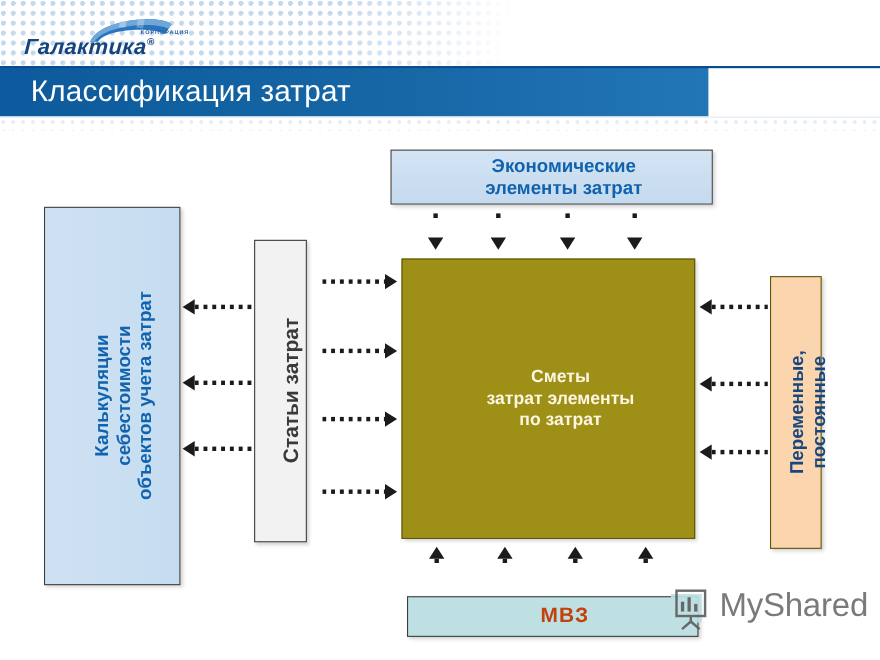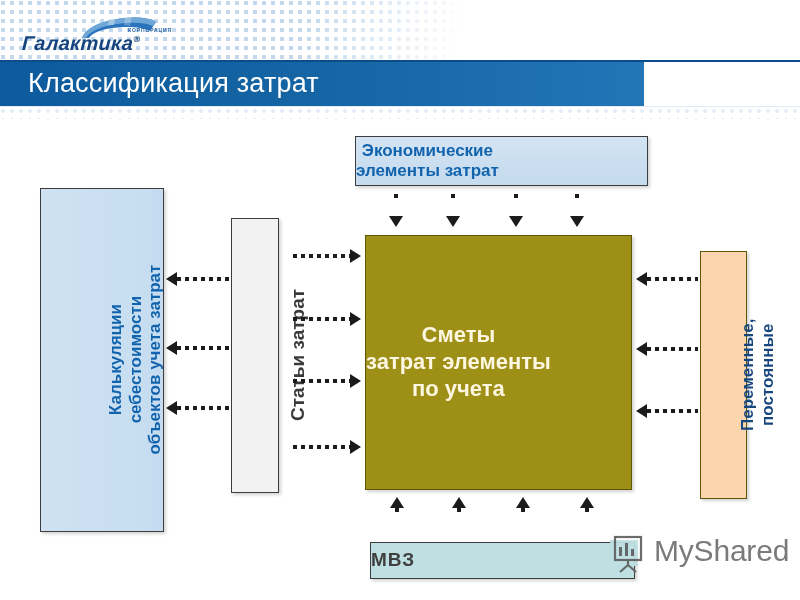--- a/index.html
+++ b/index.html
@@ -135,50 +135,51 @@
     background-size: 9px 9px;
   }
 
   
   .box {
     position: absolute;
     box-sizing: border-box;
     border: 1.5px solid #3d3d3d;
     display: flex;
     align-items: center;
-    justify-content: flex-start;
+    justify-content: center;
     text-align: center;
     line-height: 1.16;
     box-shadow: 2px 2px 3px rgba(120,120,120,0.33);
+    padding-left: 22px;
   }
   .box-label { display: block; }
 
   
   #box-econ {
     left: 355px; top: 136px; width: 293px; height: 50px;
     background: linear-gradient(180deg, #d3e4f4 0%, #c4daee 100%);
     font-weight: bold;
     font-size: 17px;
     color: #1263ad;
   }
   #box-center {
     left: 365px; top: 235px; width: 267px; height: 255px;
     background: #9e8f16;
     border-color: #5e5609;
     font-weight: bold;
-    font-size: 22px;
+    font-size: 16px;
     color: #fdf6e0;
     line-height: 1.22;
   }
   #box-mvz {
     left: 370px; top: 542px; width: 265px; height: 37px;
     background: #bfe0e2;
     font-weight: bold;
     font-size: 19px;
-    color: #404040;
+    color: #c2410c;
     letter-spacing: 1px;
   }
   #box-kalk {
     left: 40px; top: 188px; width: 124px; height: 344px;
     background: linear-gradient(90deg, #cfe2f3 0%, #c5dcf0 100%);
     font-weight: bold;
     font-size: 17px;
     color: #1263ad;
   }
   #box-statyi {
@@ -292,21 +293,21 @@
     <span class="box-label">
       <span>Экономические</span><br>
       <span>элементы затрат</span>
     </span>
   </div>
 
   <div class="box" id="box-center">
     <span class="box-label">
       <span>Сметы</span><br>
       <span>затрат элементы</span><br>
-      <span>по учета</span><br>
+      <span>по затрат</span><br>
     </span>
   </div>
 
   <div class="box" id="box-mvz">
     <span class="box-label">МВЗ</span>
   </div>
 
   <div class="box" id="box-kalk">
     <span class="vert-text">
       <span>Калькуляции</span><br>

